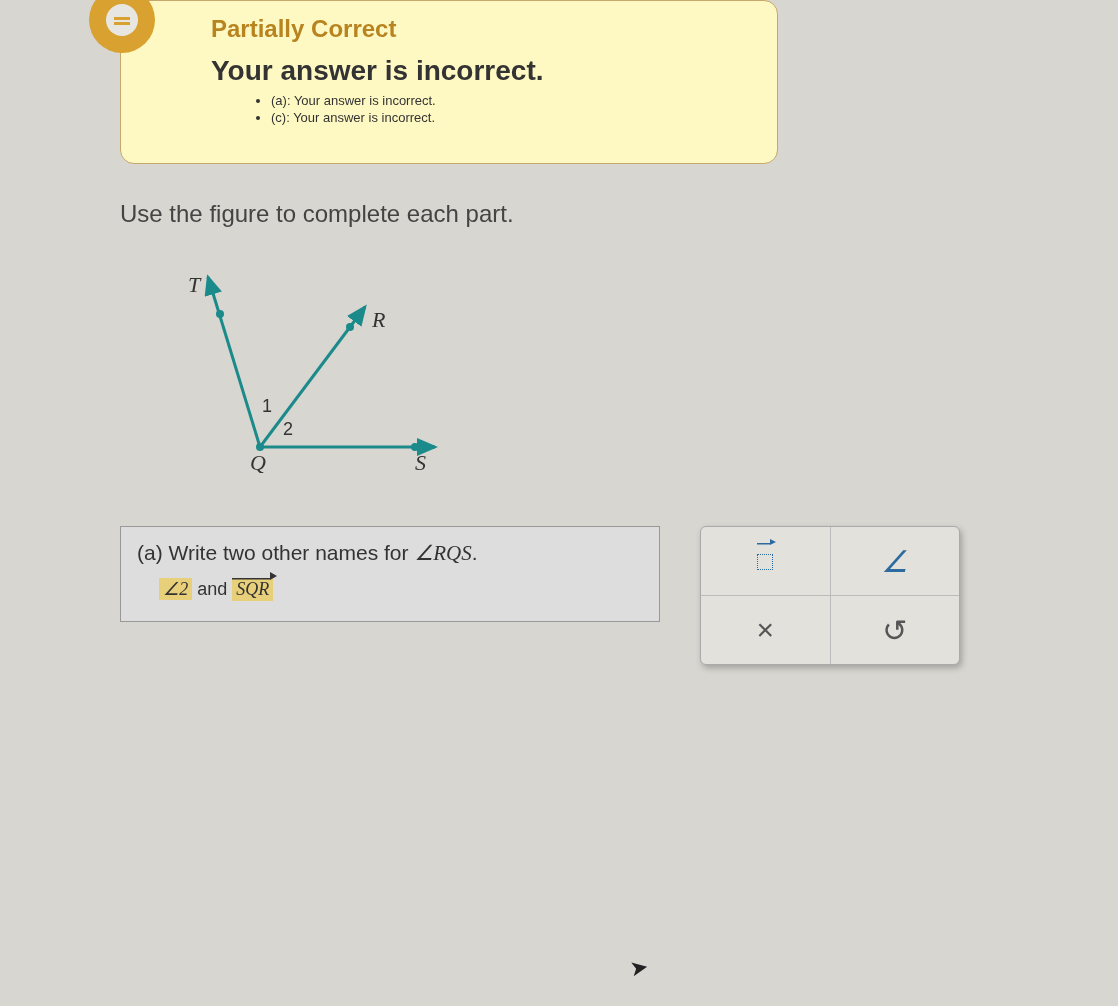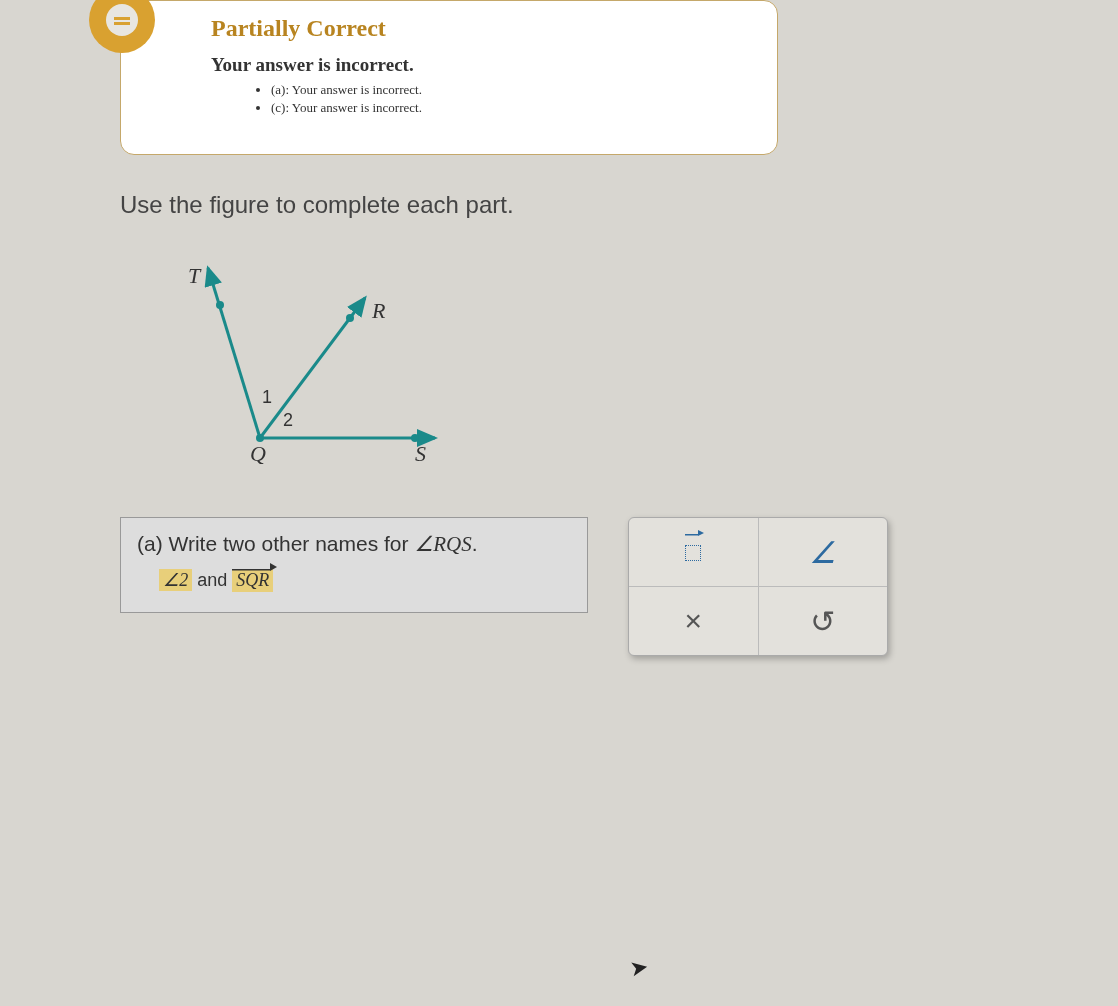--- a/index.html
+++ b/index.html
@@ -12,26 +12,25 @@
     width: 1118px;
     height: 1006px;
     position: relative;
   }
   .page {
     padding: 0 40px 40px 120px;
   }
   .feedback-box {
     border: 1px solid #c5a86a;
     border-radius: 14px;
-    background: #ffffff;
+    background: #fef9c3;
     padding: 14px 26px 36px 90px;
     margin: 0 300px 36px 0;
     position: relative;
     min-height: 150px;
-    font-family: Liberation Serif, serif;
   }
   .badge {
     position: absolute;
     left: -32px;
     top: -14px;
     width: 66px;
     height: 66px;
     background: #d9a130;
     border-radius: 50%;
     display: flex;
@@ -40,21 +39,21 @@
   }
   .badge svg { width: 40px; height: 40px; }
   .fb-title {
     color: #b88420;
     font-size: 24px;
     font-weight: 600;
     margin-bottom: 12px;
   }
   .fb-sub {
     font-weight: 600;
-    font-size: 19px;
+    font-size: 28px;
     margin-bottom: 6px;
     color: #333;
   }
   .fb-list {
     margin: 0;
     padding-left: 60px;
     font-size: 13px;
     color: #333;
   }
   .fb-list li { margin: 2px 0; }
@@ -67,21 +66,21 @@
     margin: 20px 0 40px 40px;
   }
   .answer-row {
     display: flex;
     align-items: flex-start;
     gap: 40px;
   }
   .answer-table {
     border: 1px solid #999;
     border-collapse: collapse;
-    width: 468px;
+    width: 540px;
     background: #ddd;
   }
   .answer-table td {
     border: 1px solid #999;
     padding: 14px 16px 20px 16px;
     font-size: 21px;
     color: #333;
   }
   .ans-line {
     margin-top: 12px;

